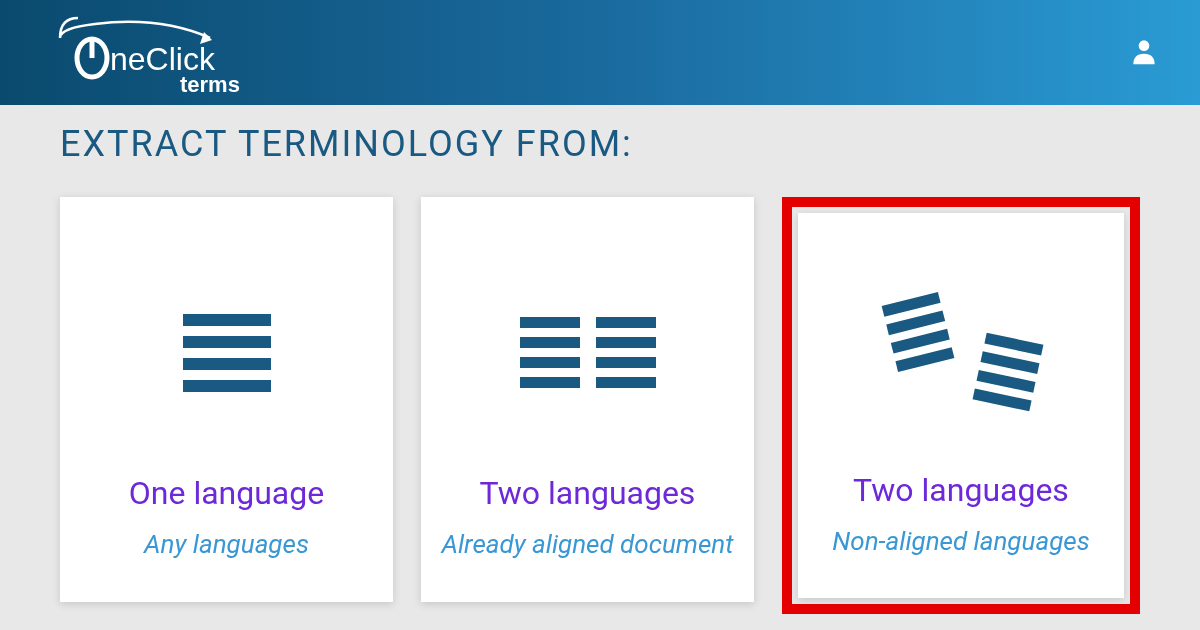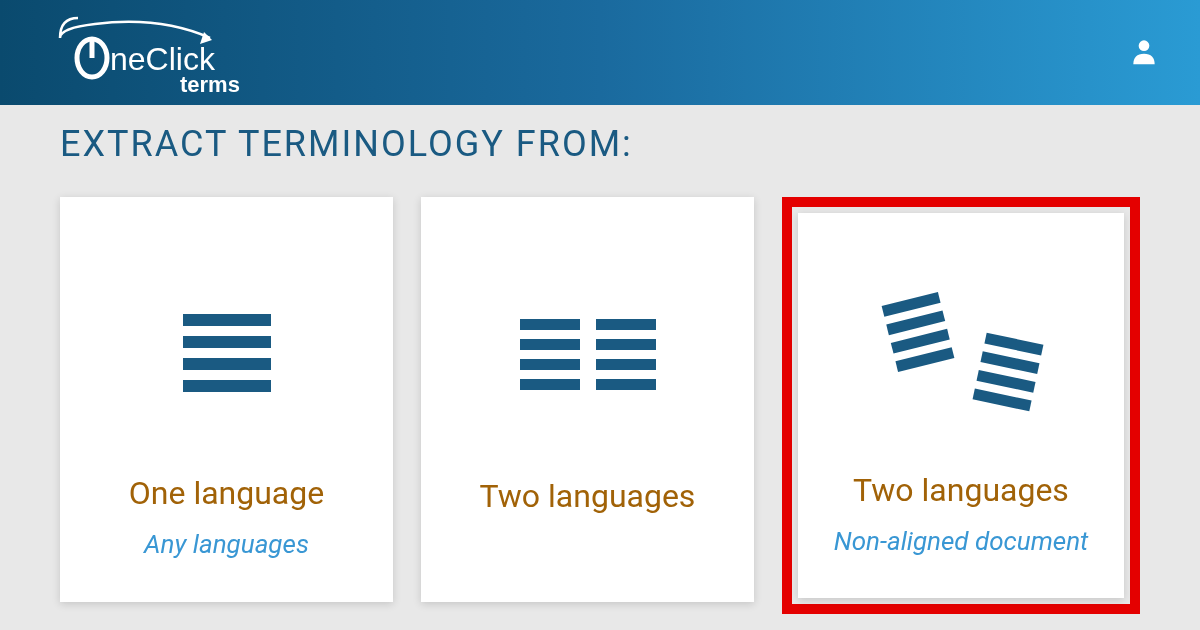--- a/index.html
+++ b/index.html
@@ -55,21 +55,21 @@
 .card-icon-area {
   height: 135px;
   display: flex;
   align-items: center;
   justify-content: center;
   margin-bottom: 55px;
 }
 .card-title {
   font-size: 32px;
   font-weight: 400;
-  color: #a16207;
+  color: #6d28d9;
   text-align: center;
   margin-bottom: 14px;
 }
 .card-subtitle {
   font-size: 26px;
   font-style: italic;
   color: #3997d4;
   text-align: center;
   line-height: 1.4;
 }
@@ -151,20 +151,21 @@
             </div>
           <div class="col">
               <div class="bar"></div>
               <div class="bar"></div>
               <div class="bar"></div>
               <div class="bar"></div>
             </div>
         </div>
       </div>
       <div class="card-title">Two languages</div>
+      <div class="card-subtitle">Already aligned document</div>
     </div>
 
     <div class="highlight-box">
       <div class="card">
         <div class="card-icon-area">
           <div class="tilted-group">
             <div class="tilted-stack tilt-left">
                 <div class="bar"></div>
                 <div class="bar"></div>
                 <div class="bar"></div>
@@ -172,18 +173,18 @@
               </div>
             <div class="tilted-stack tilt-right">
                 <div class="bar"></div>
                 <div class="bar"></div>
                 <div class="bar"></div>
                 <div class="bar"></div>
               </div>
           </div>
         </div>
         <div class="card-title">Two languages</div>
-        <div class="card-subtitle">Non-aligned document</div>
+        <div class="card-subtitle">Non-aligned languages</div>
       </div>
     </div>
 
   </div>
 </div>
 
 </body></html>

